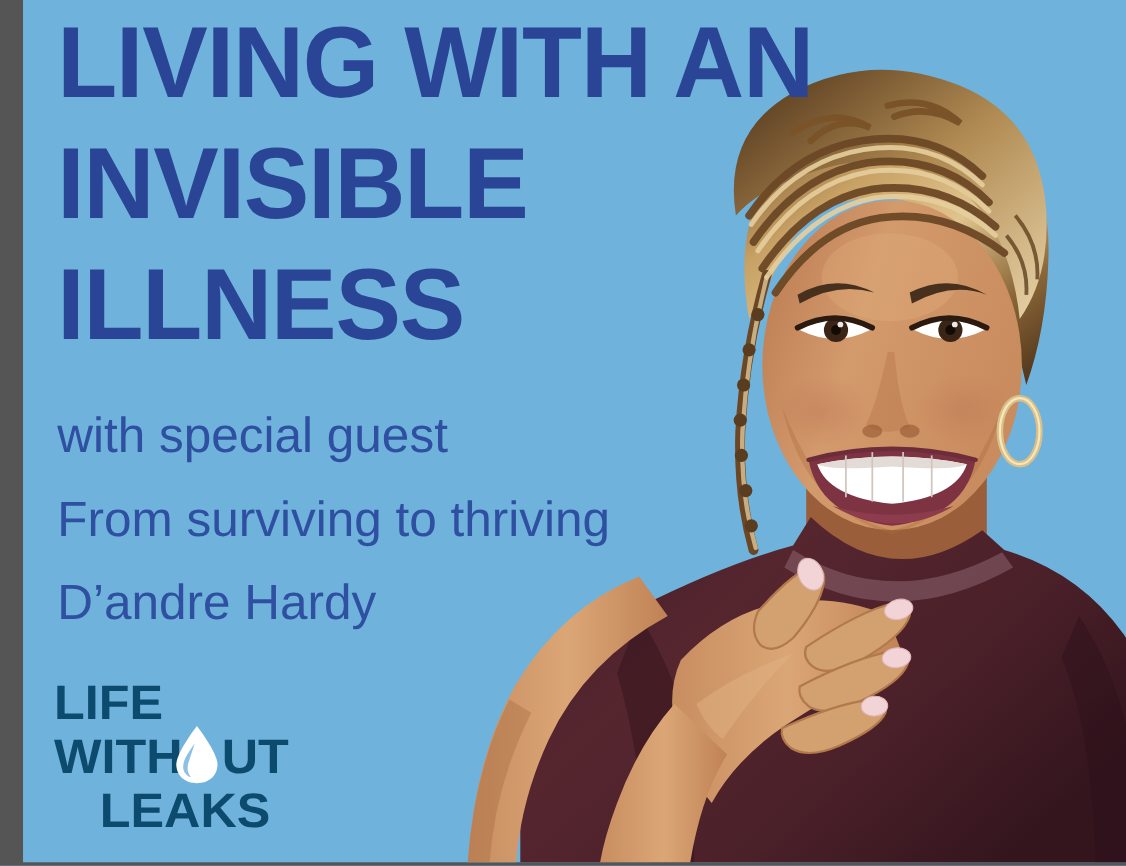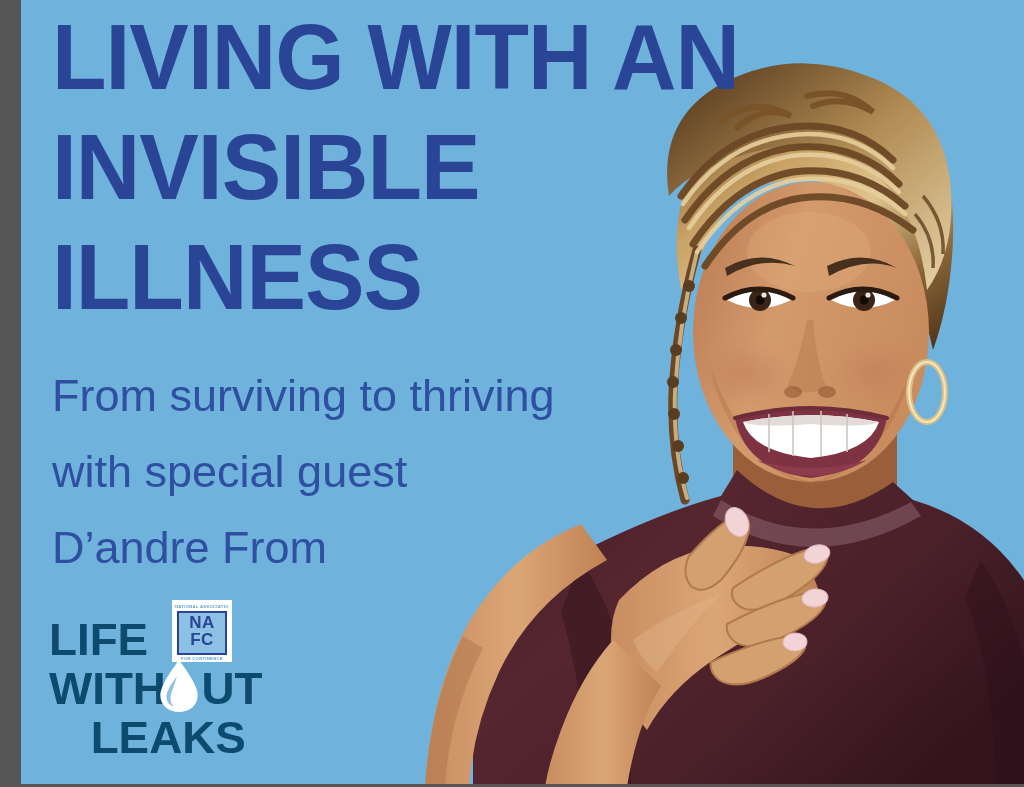--- a/index.html
+++ b/index.html
@@ -320,35 +320,27 @@
     <path d="M592 640 Q560 676 540 730 Q528 762 524 787 L606 787 Q616 724 640 686 Z" fill="url(#skinArm)"></path>
   </svg>
 
   <div class="headline">
     <span class="hl-line">LIVING WITH AN</span>
     <span class="hl-line">INVISIBLE</span>
     <span class="hl-line">ILLNESS</span>
   </div>
 
   <div class="subtitle">
+    <span class="sub-line">with special guest</span>
     <span class="sub-line">From surviving to thriving</span>
-    <span class="sub-line">with special guest</span>
-    <span class="sub-line">D’andre From</span>
+    <span class="sub-line">D’andre Hardy</span>
   </div>
 
   <div class="logo">
 
-    <div class="nafc">
-      <div class="nafc-top">NATIONAL ASSOCIATION</div>
-      <div class="nafc-box">
-        <div class="nafc-letters">NA</div>
-        <div class="nafc-letters nafc-l2" style="top:19px">FC</div>
-      </div>
-      <div class="nafc-bottom">FOR CONTINENCE</div>
-    </div>
 
     <div class="logo-wordmark">
       <span class="lw-line lw-life">LIFE</span>
       <span class="lw-line lw-without">
         <span>WITH</span><span style="opacity:0">O</span><span>UT</span>
         <span class="droplet">
           <svg width="42" height="56" viewBox="0 0 42 56">
             <path d="M21 2 C21 2 3 26 3 37 C3 47.5 11.1 54 21 54 C30.9 54 39 47.5 39 37 C39 26 21 2 21 2 Z" fill="#ffffff"></path>
             <path d="M19 18 C13 27 9 33 9 39 C9 44 12 47.5 16 48.5 C12.5 45 12 40 14 34 C15.4 29.6 17.5 23.5 19 18 Z" fill="#8cc0e4"></path>
           </svg>

